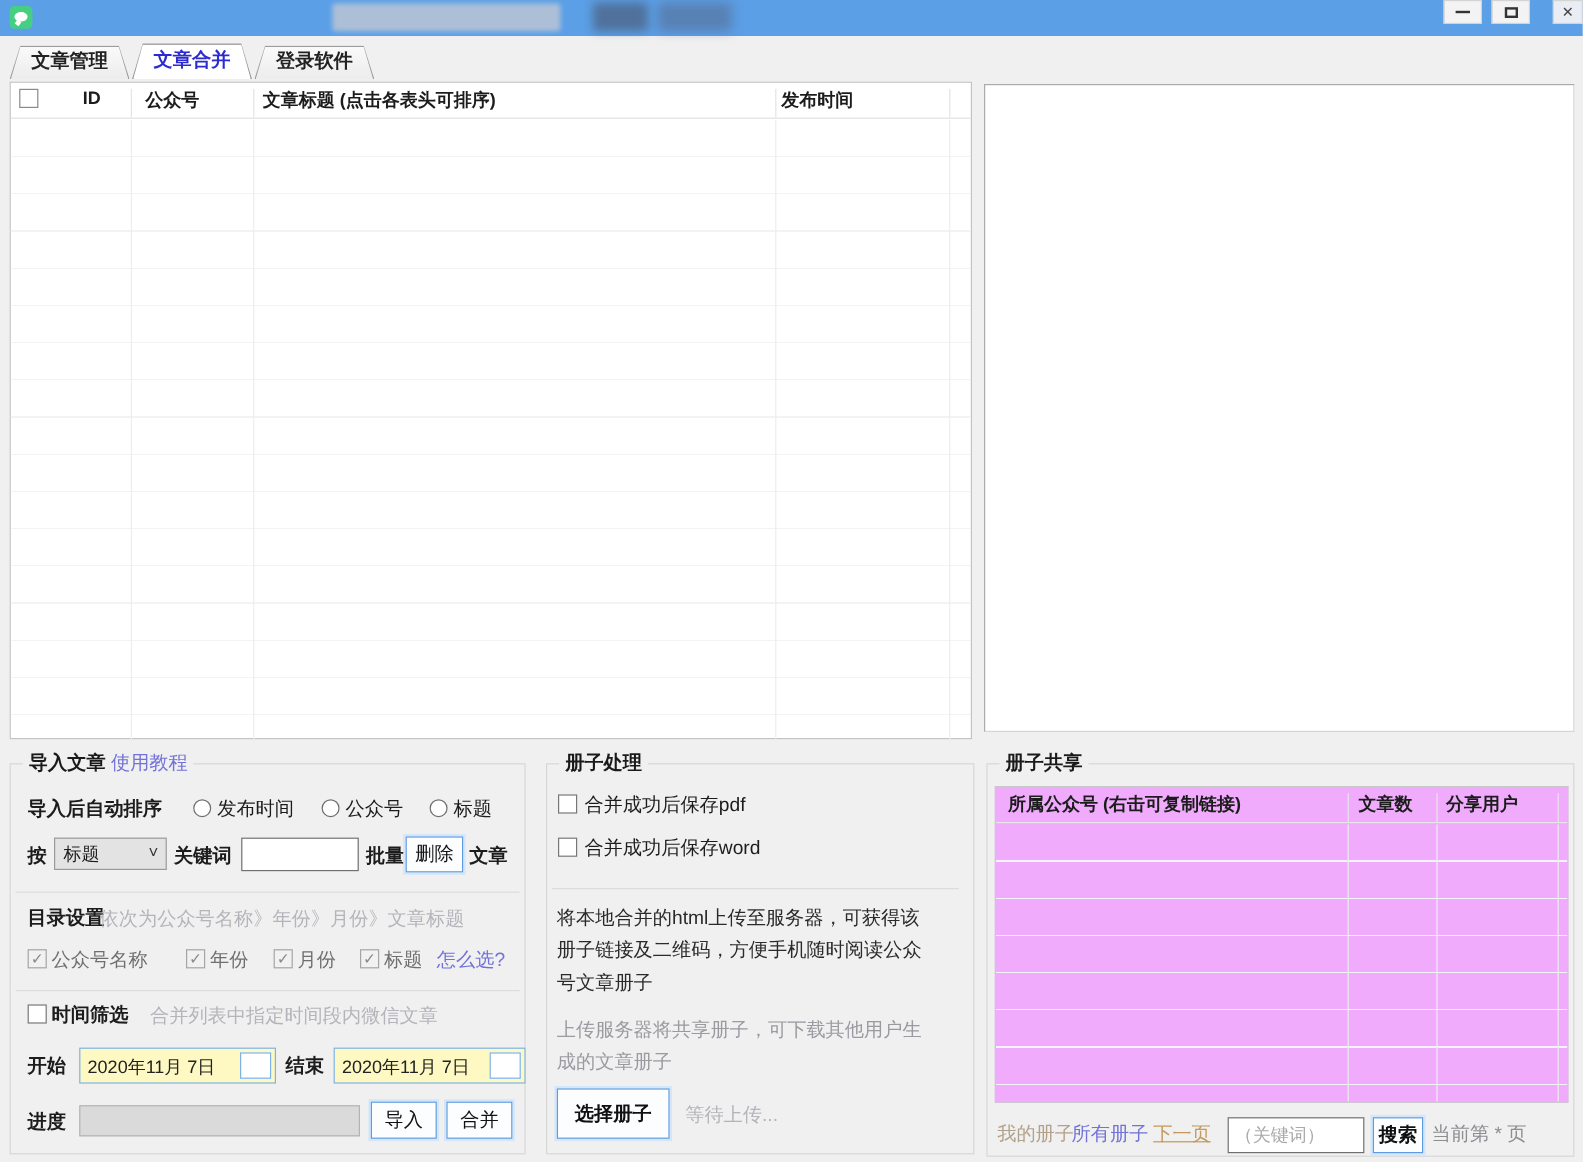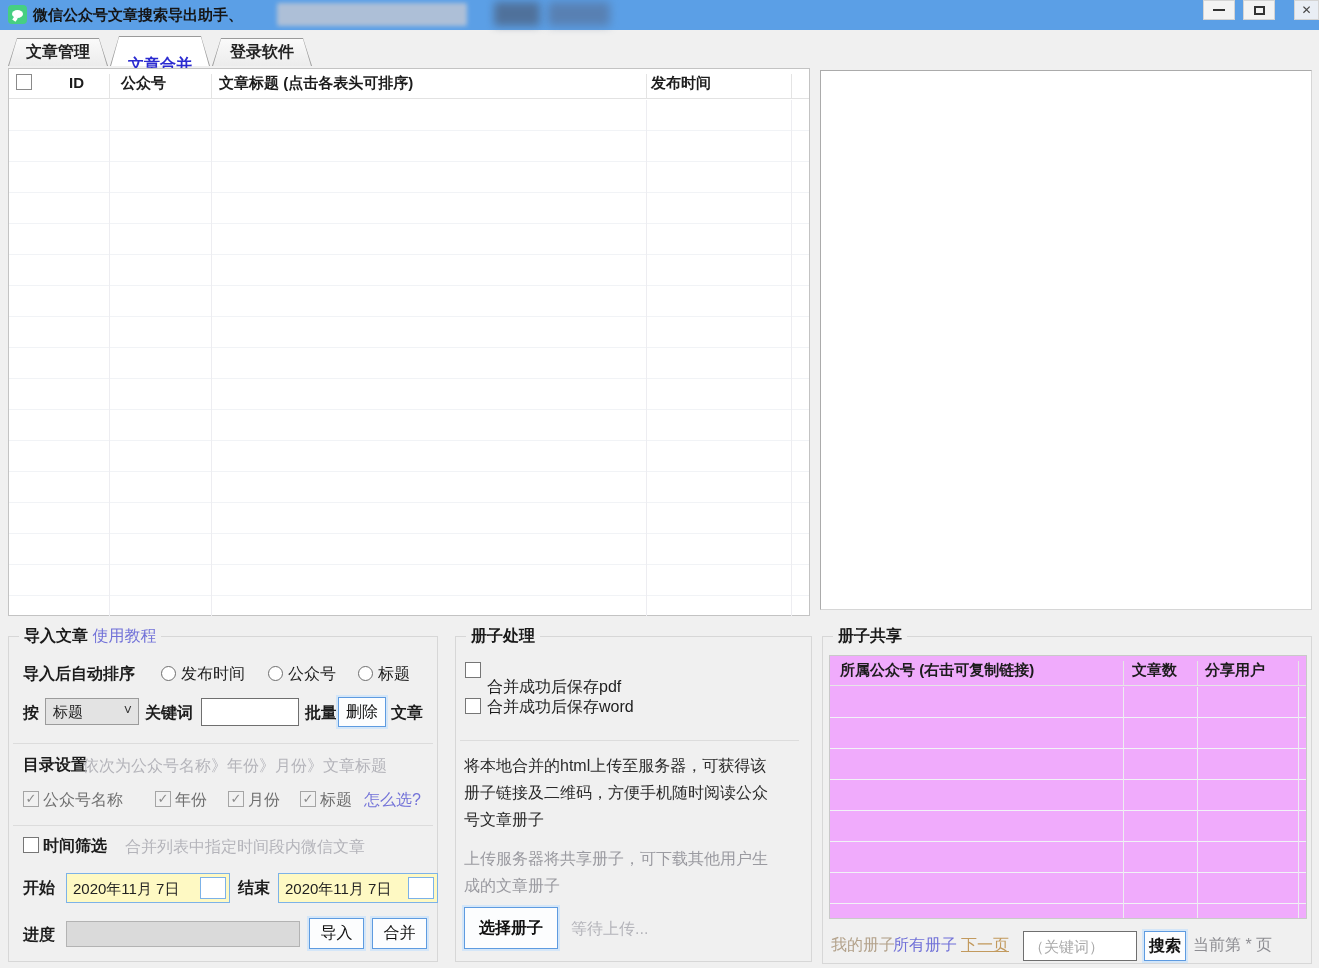--- a/index.html
+++ b/index.html
@@ -34,21 +34,21 @@
   .glyph-max{width:11px;height:9px;border:2px solid #333;background:transparent;}
 
   
   .tab{top:38px;height:28px;}
   .tab .shape,.tab .fill{position:absolute;}
   .tab .shape{inset:0;background:#9a9a9a;clip-path:polygon(9px 0,calc(100% - 9px) 0,100% 100%,0 100%);}
   .tab .fill{inset:1px 1px 0 1px;background:linear-gradient(#fafafa,#ececec);clip-path:polygon(8px 0,calc(100% - 8px) 0,100% 100%,0 100%);}
   .tab .lbl{position:absolute;inset:0;text-align:center;line-height:28px;font-size:16px;font-weight:700;color:#222;}
   .tab.active{top:36px;height:30px;}
   .tab.active .fill{background:#ffffff;}
-  .tab.active .lbl{line-height:30px;color:var(--tabblue);margin-top:14px;}
+  .tab.active .lbl{line-height:30px;color:var(--tabblue);}
   .tab1{left:8px;width:100px;}
   .tab2{left:110px;width:100px;}
   .tab3{left:212px;width:100px;}
 
   
   .article-table{left:8px;top:68px;width:802px;height:548px;background:#fff;border:1px solid #c3c3c3;}
   .at-header{position:absolute;left:0;top:0;width:100%;height:30px;border-bottom:1px solid #e2e2e2;font-size:15px;font-weight:700;}
   .at-header span{position:absolute;top:5px;}
   .cb{border:1px solid #8a8a8a;background:#fff;display:inline-block;}
   .at-cb{position:absolute;left:7px;top:7px;width:16px;height:16px;}
@@ -109,21 +109,20 @@
   .sf-item{position:absolute;top:8px;white-space:nowrap;}
 </style>
 </head>
 <body>
 
 <div class="abs titlebar">
   <div class="abs app-icon">
     <div class="bubble"></div>
     <div class="tail"></div>
   </div>
-  <span class="abs win-title">微信公众号文章搜索导出助手、</span>
   <div class="abs blur1"></div>
   <div class="abs blur2"></div>
   <div class="abs blur3"></div>
   <div class="abs winbtn btn-min">
       <span class="glyph-min"></span>
     </div>
   <div class="abs winbtn btn-max">
       <span class="glyph-max"></span>
     </div>
   <div class="abs winbtn btn-close">
@@ -231,21 +230,21 @@
   <button class="btn" style="left:300px;top:281px;width:55px;height:31px;">导入</button>
   <button class="btn" style="left:363px;top:281px;width:55px;height:31px;">合并</button>
 </div>
 
 <div class="abs group g-booklet">
   <div class="legend">
     <span>册子处理</span>
   </div>
 
   <span class="cbx" style="left:9px;top:25px;"></span>
-  <span class="txt" style="left:31px;top:24px;margin-top:16px;">合并成功后保存pdf</span>
+  <span class="txt" style="left:31px;top:24px;">合并成功后保存pdf</span>
   <span class="cbx" style="left:9px;top:61px;"></span>
   <span class="txt" style="left:31px;top:60px;">合并成功后保存word</span>
 
   <div class="divider" style="top:103px;left:4px;right:12px;"></div>
 
   <div class="para" style="left:8px;top:115px;width:312px;">将本地合并的html上传至服务器，可获得该册子链接及二维码，方便手机随时阅读公众号文章册子</div>
   <div class="para gray" style="left:8px;top:208px;width:312px;">上传服务器将共享册子，可下载其他用户生成的文章册子</div>
 
   <button class="btn bold" style="left:8px;top:270px;width:94px;height:42px;font-weight:700;">选择册子</button>
   <span class="txt hint" style="left:115px;top:282px;">等待上传...</span>

